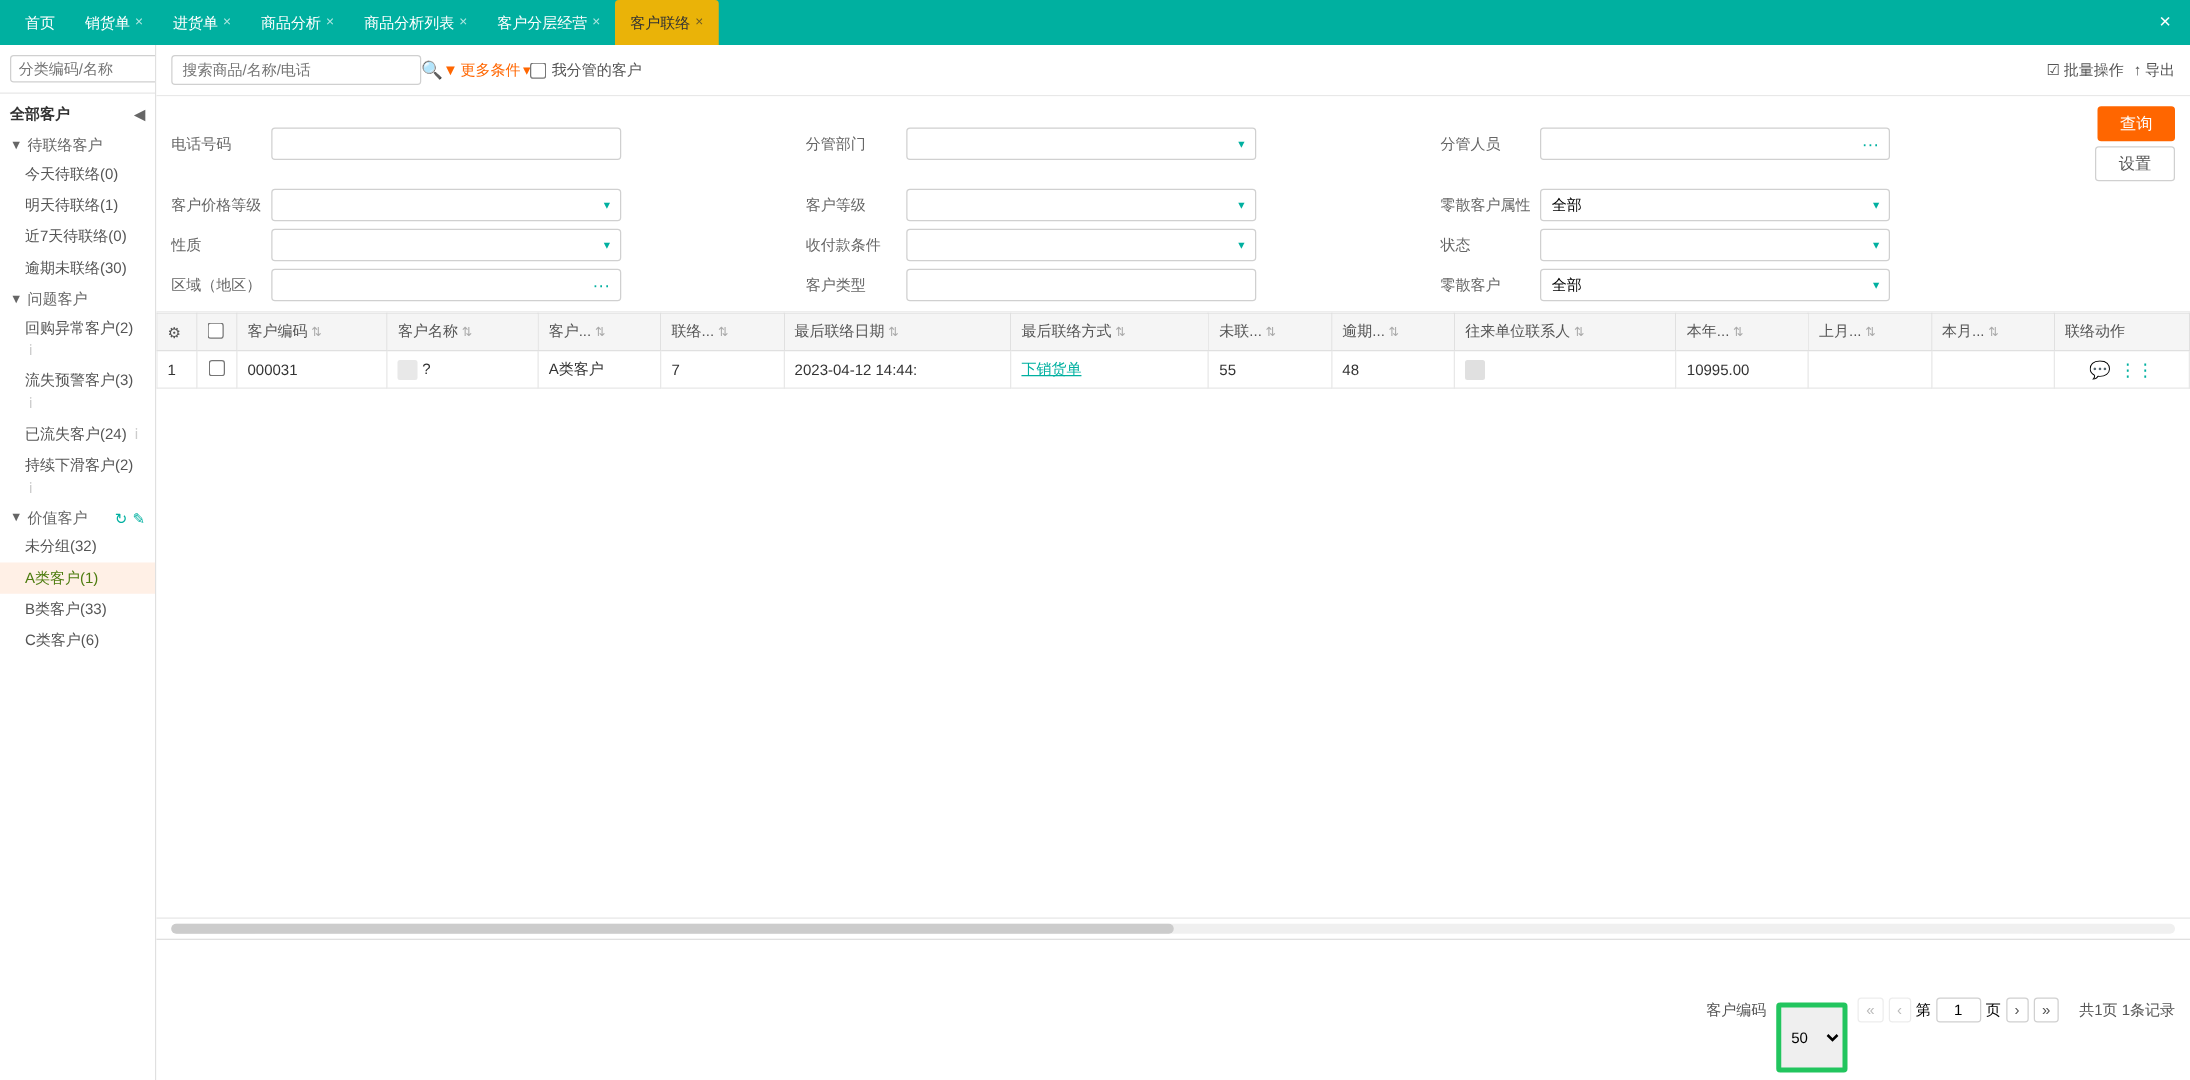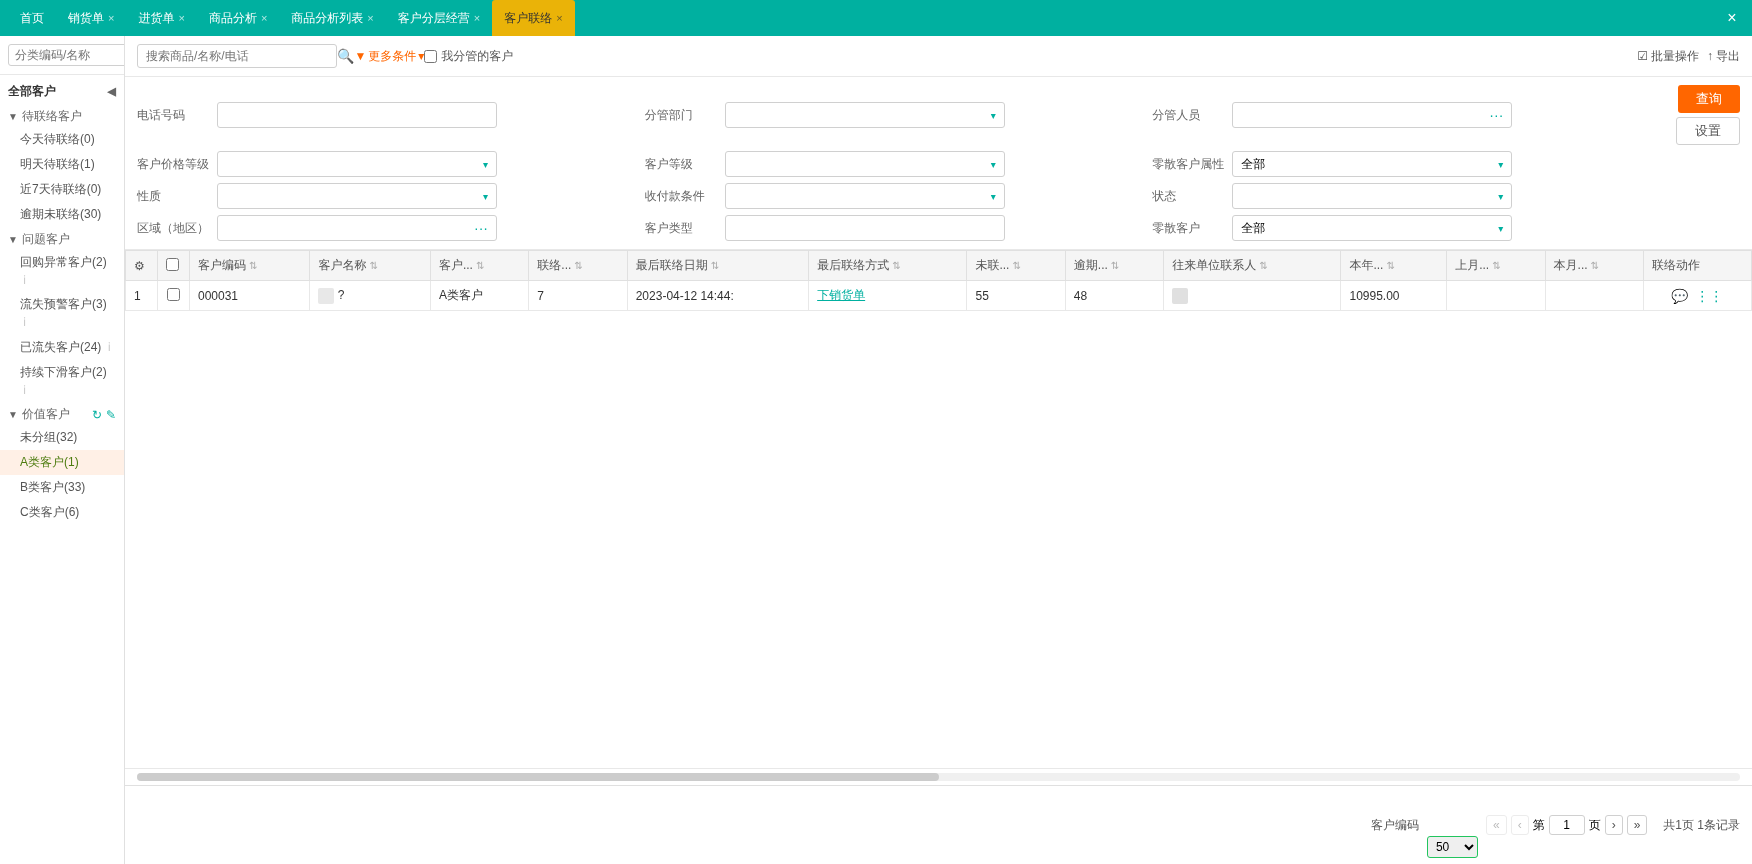--- a/index.html
+++ b/index.html
@@ -345,23 +345,23 @@
       background: white;
       border-top: 1px solid #e0e0e0;
       padding: 6px 12px;
       display: flex;
       align-items: center;
       gap: 8px;
       justify-content: flex-end;
     }
     .page-size-label { color: #555; }
     .page-size-select {
-      border: 1px solid #22c55e;
+      border: 4px solid #22c55e;
       border-radius: 3px;
-      padding: 2px 4px;
+      padding: 16px 4px;
       font-size: 12px;
       outline: none;
       margin-top: 44px;
     }
     .page-nav {
       display: flex;
       align-items: center;
       gap: 4px;
     }
     .page-btn {

